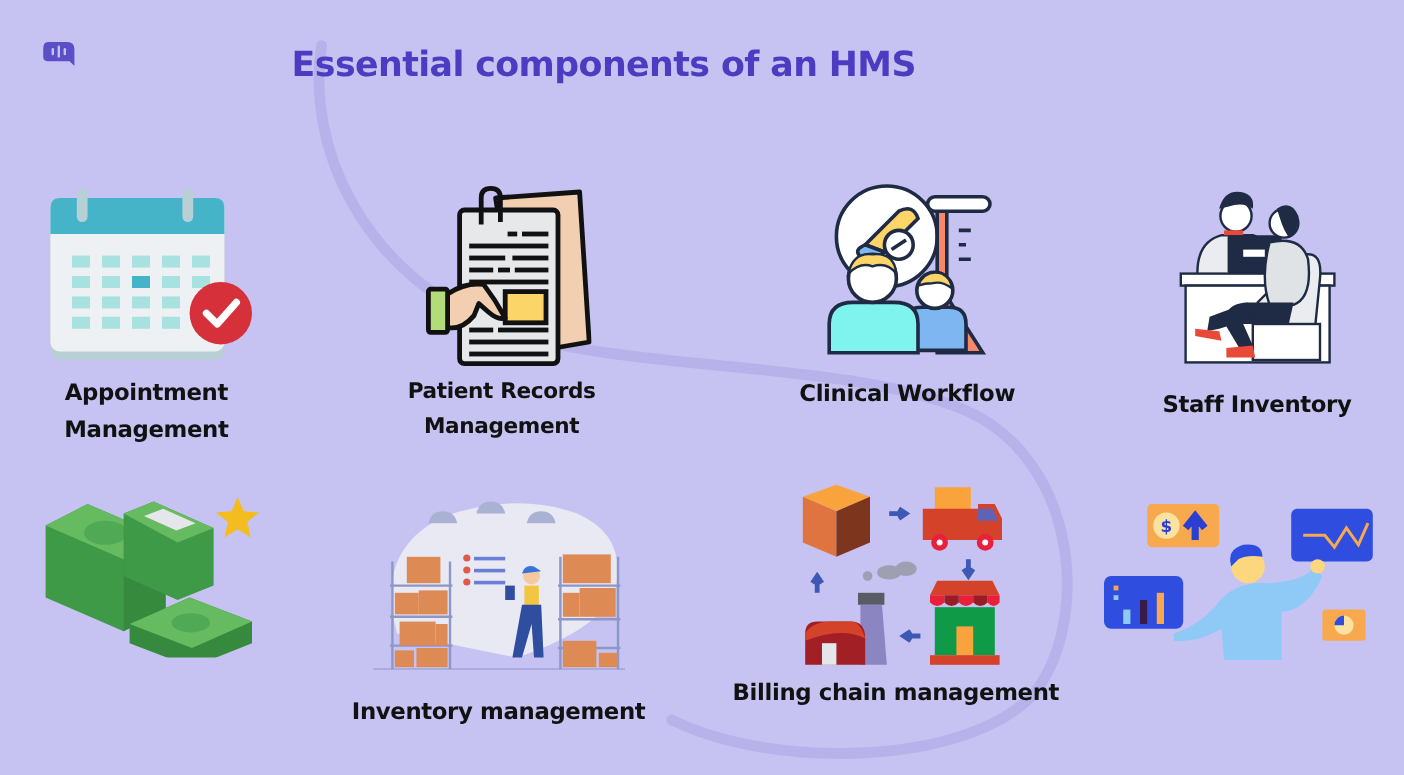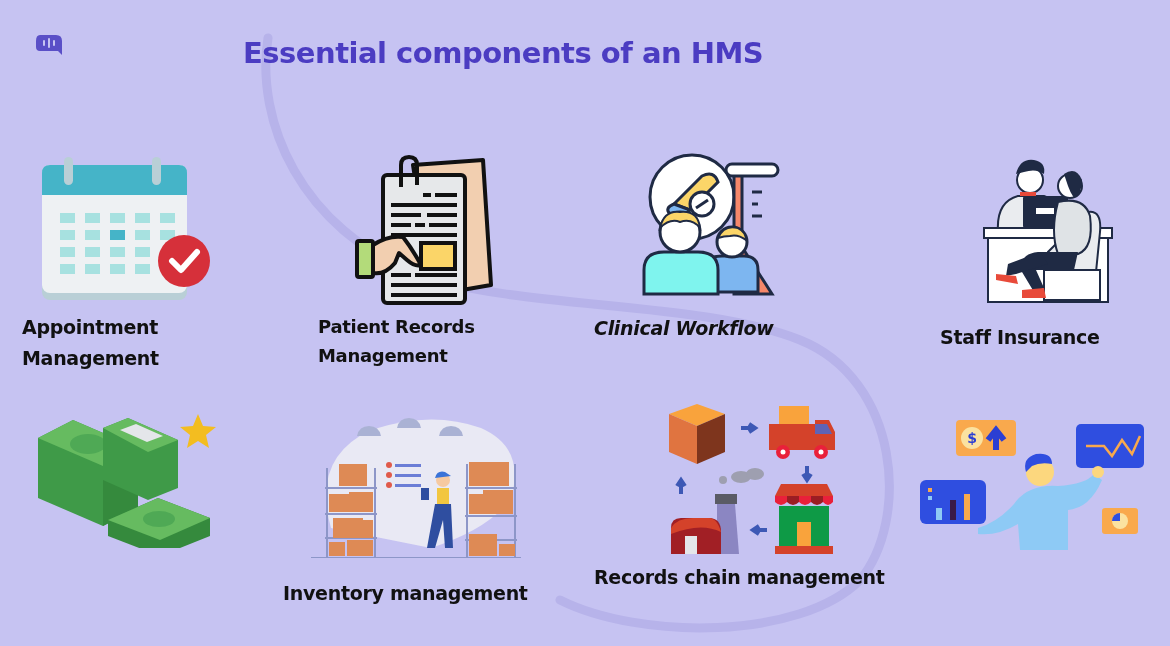--- a/index.html
+++ b/index.html
@@ -8,21 +8,21 @@
     background:#c6c3f2;
     font-family:"DejaVu Sans", sans-serif;
   }
   .bg-curve { position:absolute; left:0; top:0; width:1170px; height:646px; pointer-events:none; }
   .logo { position:absolute; left:34px; top:33px; width:30px; height:28px; }
   .title {
     position:absolute; left:243px; top:36px; margin:0;
     font-size:29px; font-weight:bold; color:#4b3cc2; letter-spacing:-0.5px;
     font-family:"DejaVu Sans", sans-serif;
   }
-  .card { position:absolute; text-align:left; }
+  .card { position:absolute; text-align:center; }
   .card svg { display:block; margin:0 auto; }
   .label {
     color:#111; font-weight:bold; font-size:19px; line-height:31px;
     font-family:"DejaVu Sans", sans-serif;
     letter-spacing:-0.3px;
   }
   .label.sm { font-size:18px; line-height:29px; }
 </style>
 </head>
 <body>
@@ -95,21 +95,21 @@
       <rect x="48" y="138" width="66" height="4"></rect>
     </g>
     <rect x="78" y="88" width="34" height="26" fill="#fbd568" stroke="#111" stroke-width="4"></rect>
     <path d="M30 90 Q45 80 60 82 Q70 95 78 110 Q72 112 64 105 L56 98 L52 108 Q42 120 30 118 Z" fill="#f2cfb0" stroke="#111" stroke-width="4" stroke-linejoin="round"></path>
     <rect x="14" y="86" width="16" height="36" rx="2" fill="#b3db7a" stroke="#111" stroke-width="4"></rect>
   </svg>
   <div class="label sm" style="margin-top:7px;">Patient Records</div>
   <div class="label sm">Management</div>
 </div>
 
-<div class="card" style="left:594px; top:152px; width:230px;font-style:italic;">
+<div class="card" style="left:641px; top:152px; width:230px;">
   <svg width="150" height="150" viewBox="0 0 150 150">
     <circle cx="58" cy="45" r="42" fill="#fff" stroke="#1f2a44" stroke-width="3"></circle>
     <path d="M108 22 L108 95 L138 142 L100 142 L100 22 Z" fill="#f6876a" stroke="#1f2a44" stroke-width="3"></path>
     <rect x="92" y="12" width="52" height="12" rx="6" fill="#fff" stroke="#1f2a44" stroke-width="3"></rect>
     <path d="M118 40 H128 M118 52 H124 M118 64 H128" stroke="#1f2a44" stroke-width="3"></path>
     <path d="M40 52 L68 24 Q80 18 84 30 L56 58 Z" fill="#fbd568" stroke="#1f2a44" stroke-width="3"></path>
     <path d="M40 52 L56 58 Q44 70 36 62 Q30 56 40 52 Z" fill="#7db6f0" stroke="#1f2a44" stroke-width="3"></path>
     <circle cx="68" cy="52" r="12" fill="#fff" stroke="#1f2a44" stroke-width="3"></circle>
     <path d="M62 56 L74 48" stroke="#1f2a44" stroke-width="3"></path>
     <path d="M70 140 V118 Q70 104 88 104 H110 Q124 104 124 118 V140 Z" fill="#7db6f0" stroke="#1f2a44" stroke-width="3"></path>
@@ -135,21 +135,21 @@
     <path d="M110 60 Q124 58 122 80 L118 120 L70 120 L70 100 Z" fill="#eaecef" stroke="#1f2a44" stroke-width="2"></path>
     <rect x="66" y="118" width="56" height="30" fill="#fff" stroke="#1f2a44" stroke-width="2"></rect>
     <path d="M80 50 Q106 44 112 64 Q116 96 100 102 L80 102 Q72 80 80 50 Z" fill="#dfe3e6" stroke="#1f2a44" stroke-width="2"></path>
     <circle cx="92" cy="34" r="12" fill="#fff" stroke="#1f2a44" stroke-width="2"></circle>
     <path d="M86 22 Q98 14 104 28 Q104 42 96 46 Q92 40 90 34 Z" fill="#1f2a44"></path>
     <path d="M100 100 L60 100 Q40 102 44 120 L56 140 L66 136 L58 118 L96 118 Z" fill="#1f2a44"></path>
     <path d="M62 100 L30 112 L28 124 L38 122 L70 112 Z" fill="#1f2a44"></path>
     <path d="M18 122 L38 124 L40 132 L18 128 Z" fill="#e84a3a"></path>
     <path d="M44 138 L66 136 L68 146 L44 146 Z" fill="#e84a3a"></path>
   </svg>
-  <div class="label" style="margin-top:15px;">Staff Insurance</div>
+  <div class="label" style="margin-top:15px;">Staff Inventory</div>
 </div>
 
 <div class="card" style="left:8px; top:408px; width:215px;">
   <svg width="215" height="140" viewBox="0 0 215 140">
     <path d="M30 30 L65 12 L130 40 L130 100 L95 118 L30 90 Z" fill="#3f9a48"></path>
     <path d="M30 30 L65 12 L130 40 L95 58 Z" fill="#66bb60"></path>
     <ellipse cx="80" cy="36" rx="18" ry="10" fill="#4fa955"></ellipse>
     <path d="M95 58 L130 40 L130 100 L95 118 Z" fill="#358a3d"></path>
     <path d="M95 20 L120 10 L170 32 L170 80 L140 92 L95 72 Z" fill="#3f9a48"></path>
     <path d="M95 20 L120 10 L170 32 L140 44 Z" fill="#66bb60"></path>
@@ -240,21 +240,21 @@
         <path d="M166 94 H176 V100 Q171 106 166 100 Z"></path>
       </g>
     <g fill="#9b1d23">
         <path d="M130 94 H142 V100 Q136 106 130 100 Z"></path>
         <path d="M154 94 H166 V100 Q160 106 154 100 Z"></path>
       </g>
     <rect x="122" y="104" width="50" height="40" fill="#0e9a46"></rect>
     <rect x="140" y="120" width="14" height="24" fill="#f9a33c"></rect>
     <rect x="118" y="144" width="58" height="8" fill="#d4422a"></rect>
   </svg>
-  <div class="label" style="margin-top:5px;">Records chain management</div>
+  <div class="label" style="margin-top:5px;">Billing chain management</div>
 </div>
 
 <div class="card" style="left:918px; top:418px; width:230px;">
   <svg width="230" height="132" viewBox="0 0 230 132">
     <rect x="38" y="2" width="60" height="36" rx="4" fill="#f9a94d"></rect>
     <circle cx="54" cy="20" r="11" fill="#fbe2a0"></circle>
     <text x="54" y="25" text-anchor="middle" font-size="14" font-weight="bold" fill="#2b3fd3" font-family="DejaVu Sans, sans-serif">$</text>
     <path d="M78 32 V16 M70 22 L78 12 L86 22" stroke="#2b3fd3" stroke-width="6" fill="none"></path>
     <rect x="158" y="6" width="68" height="44" rx="5" fill="#2f4ee0"></rect>
     <path d="M168 28 L186 28 L194 38 L204 22 L214 36 L222 18" stroke="#f9a94d" stroke-width="2.5" fill="none"></path>

